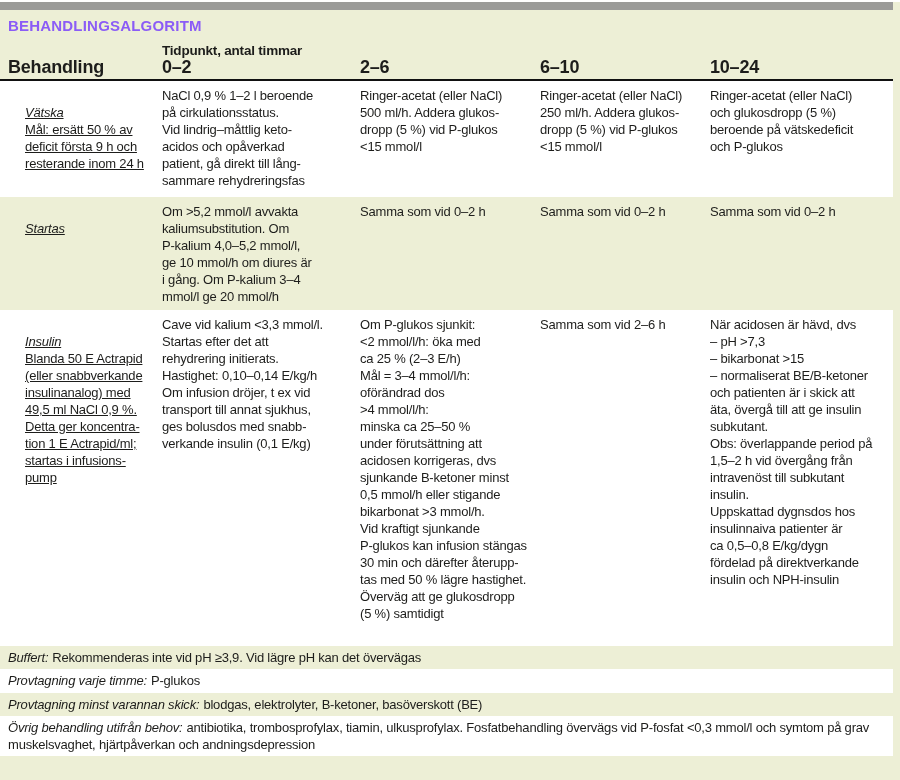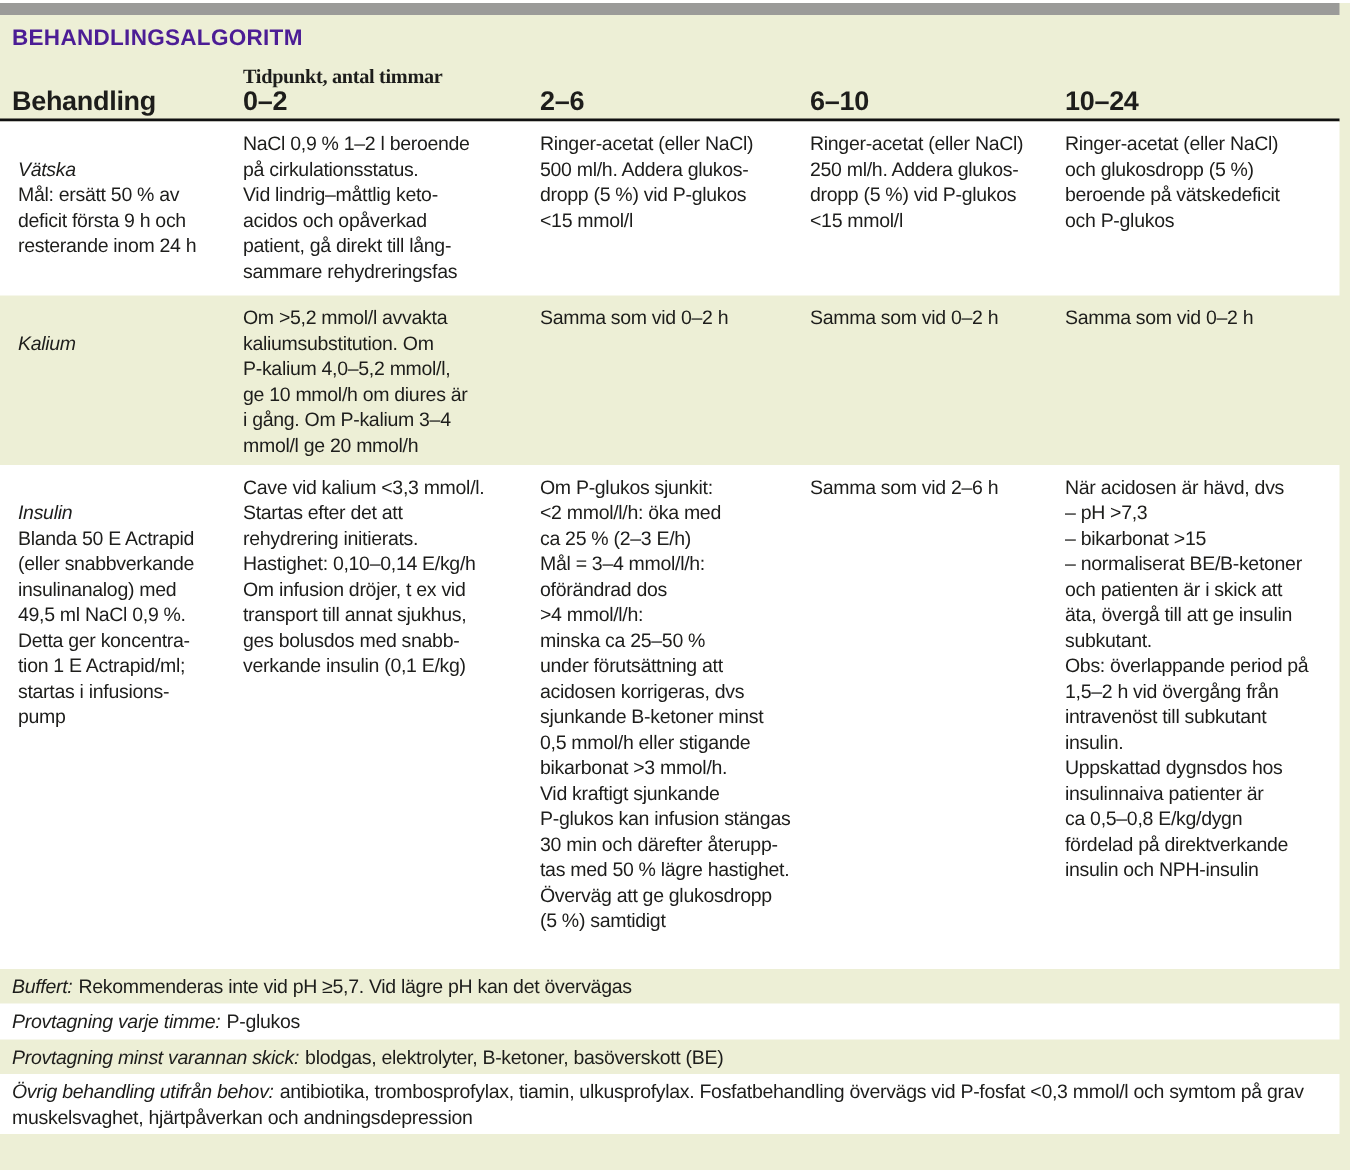--- a/index.html
+++ b/index.html
@@ -12,47 +12,47 @@
   }
   .page{
     position:relative;width:900px;height:780px;
     background:#edefd6;
   }
   .top-white{height:2px;background:#ffffff;}
   .top-bar{height:8px;width:893px;background:#9b9b99;}
   .title{
     margin:8px 0 0 8px;
     font-size:15px;line-height:15px;font-weight:bold;
-    letter-spacing:.2px;color:#4c1d95;
+    letter-spacing:.2px;color:#8b5cf6;
   }
   .hdr{margin-top:9px;width:893px;}
   .hdr-grid{
     display:grid;grid-template-columns:162px 198px 180px 170px 183px;
     width:893px;
   }
   .time-hdr{
     grid-column:2 / 6;
-    font-weight:bold;font-size:13.5px;line-height:17px;letter-spacing:-.2px;font-family:Liberation Serif, serif;
+    font-weight:bold;font-size:13.5px;line-height:17px;letter-spacing:-.2px;
   }
   .col-lbl{
     font-weight:bold;font-size:18px;line-height:17px;letter-spacing:-.2px;
   }
   .col-lbl.first{padding-left:8px;}
   .rule{width:893px;height:2px;background:#111;margin-top:3px;}
   .trow{
     display:grid;grid-template-columns:162px 198px 180px 170px 183px;
     width:893px;
   }
   .bg-white{background:#ffffff;}
   .cell{
     padding:6px 10px 0 0;
     font-size:13px;line-height:17px;letter-spacing:-.2px;
     white-space:pre-line;
   }
-  .cell.first{padding-left:12px;padding-right:6px;}
+  .cell.first{padding-left:25px;padding-right:6px;text-decoration:underline;}
   .row-label{font-style:italic;}
   .row-note{white-space:pre-line;}
   .r-vatska{min-height:116px;}
   .r-kalium{min-height:113px;}
   .r-insulin{min-height:336px;}
   .frow{
     width:877px;padding:3px 8px 0 8px;
     font-size:13px;line-height:17px;letter-spacing:-.2px;
   }
   .f-1{min-height:20px;}
@@ -108,21 +108,21 @@
 dropp (5 %) vid P-glukos
 &lt;15 mmol/l</div>
     <div class="cell">Ringer-acetat (eller NaCl)
 och glukosdropp (5 %)
 beroende på vätskedeficit
 och P-glukos</div>
   </div>
 
   <div class="trow r-kalium">
     <div class="cell first">
-      <span class="row-label">Kalium</span>
+      <span class="row-label">Startas</span>
       <div class="row-note"></div>
     </div>
     <div class="cell">Om &gt;5,2 mmol/l avvakta
 kaliumsubstitution. Om
 P-kalium 4,0–5,2 mmol/l,
 ge 10 mmol/h om diures är
 i gång. Om P-kalium 3–4
 mmol/l ge 20 mmol/h</div>
     <div class="cell">Samma som vid 0–2 h</div>
     <div class="cell">Samma som vid 0–2 h</div>
@@ -180,21 +180,21 @@
 intravenöst till subkutant
 insulin.
 Uppskattad dygnsdos hos
 insulinnaiva patienter är
 ca 0,5–0,8 E/kg/dygn
 fördelad på direktverkande
 insulin och NPH-insulin</div>
   </div>
 
   <div class="frow f-1">
-    <span class="frow-label">Buffert:</span><span>Rekommenderas inte vid pH ≥5,7. Vid lägre pH kan det övervägas</span>
+    <span class="frow-label">Buffert:</span><span>Rekommenderas inte vid pH ≥3,9. Vid lägre pH kan det övervägas</span>
   </div>
 
   <div class="frow f-2 bg-white">
     <span class="frow-label">Provtagning varje timme:</span><span>P-glukos</span>
   </div>
 
   <div class="frow f-3">
     <span class="frow-label">Provtagning minst varannan skick:</span><span>blodgas, elektrolyter, B-ketoner, basöverskott (BE)</span>
   </div>
 

